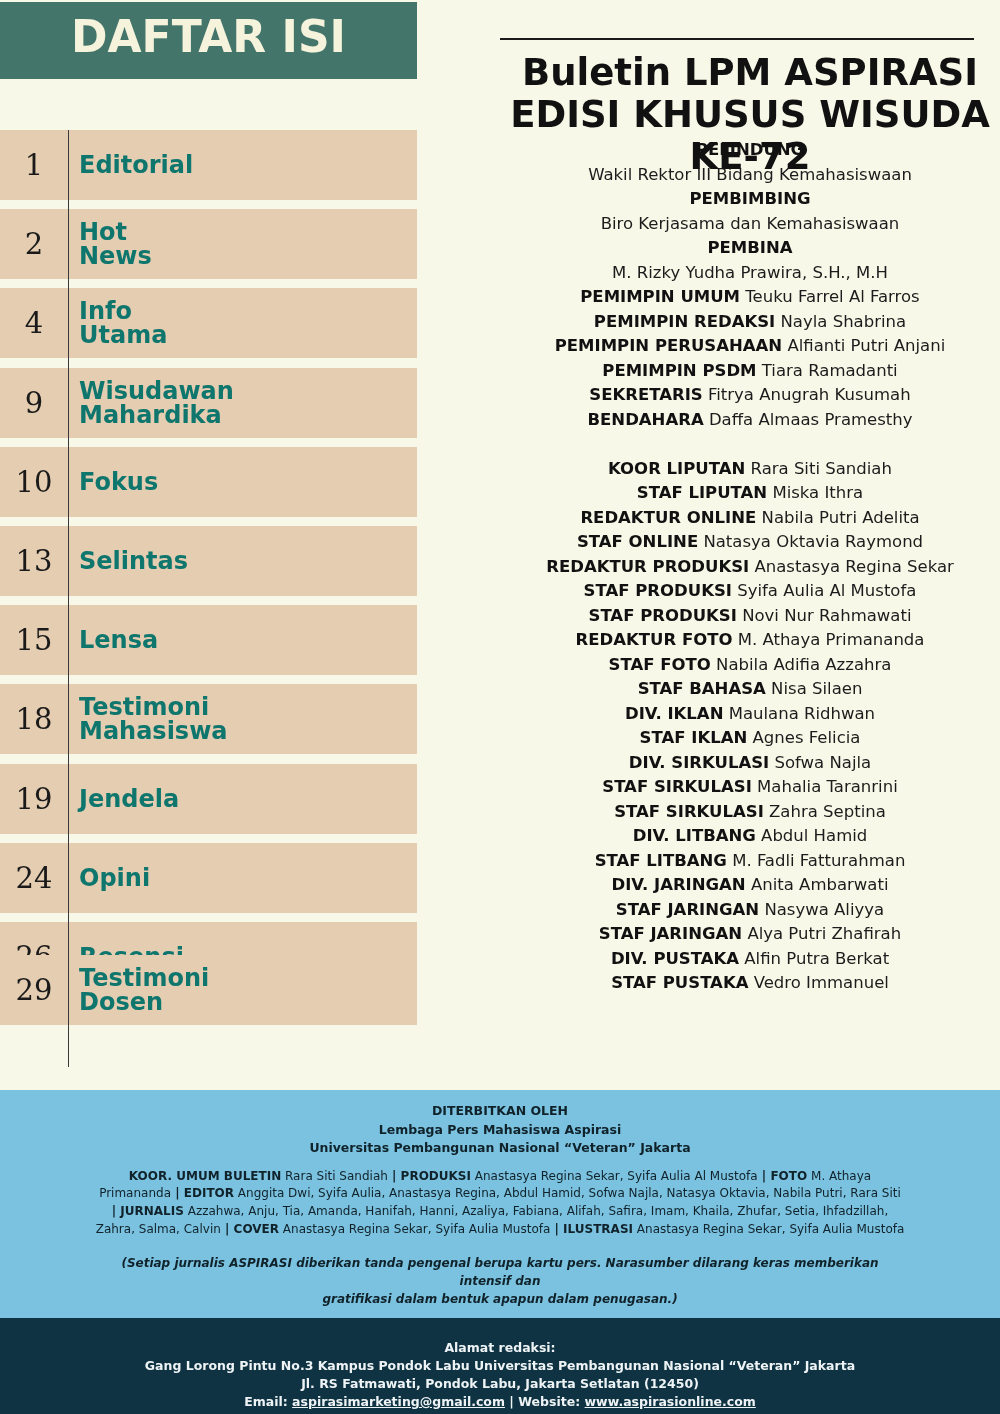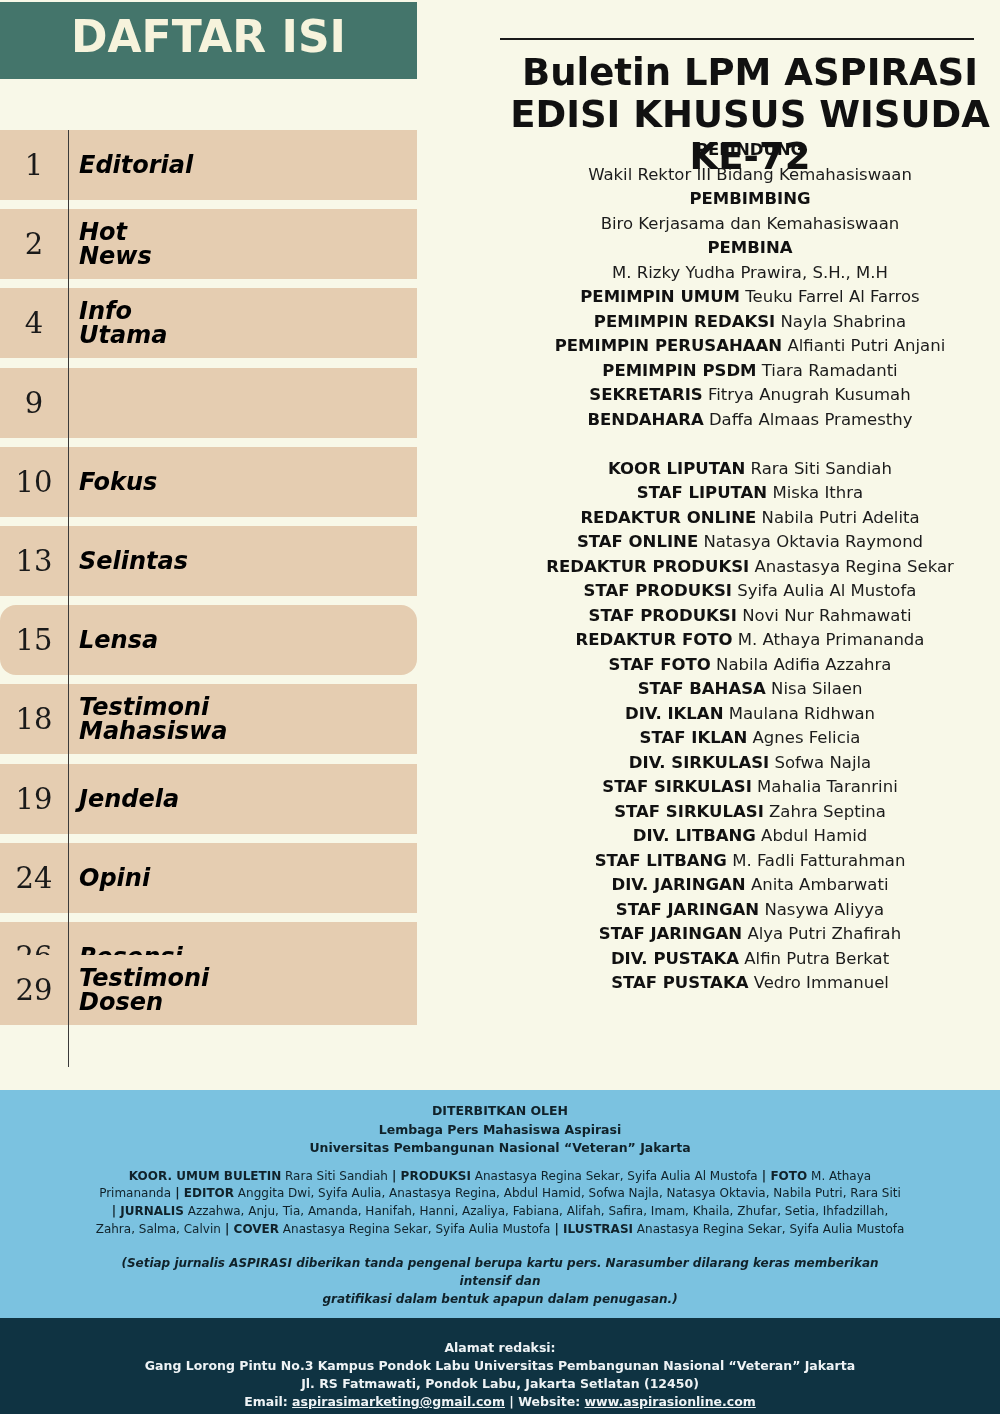--- a/index.html
+++ b/index.html
@@ -33,22 +33,22 @@
     display: flex; align-items: center;
   }
   .toc-num {
     width: 68px; text-align: center;
     font-family: "DejaVu Serif", serif;
     font-size: 29px; color: #1a1a1a;
   }
   .toc-title {
     padding-left: 11px;
     font-family: "DejaVu Sans", sans-serif;
-    font-weight: bold; font-style: italic;
-    font-size: 24px; line-height: 24px; color: #000000;
+    font-weight: bold; 
+    font-size: 24px; line-height: 24px; color: #0f766e;
     white-space: pre-line;
   }
   .toc-divider {
     position: absolute; left: 68px; top: 130px; width: 1px; height: 937px;
     background: #3a3a3a;
   }
   .masthead {
     position: absolute; left: 500px; top: 0; width: 500px;
   }
   .masthead-rule {
@@ -112,30 +112,32 @@
       <div class="toc-title">Hot
 News</div>
     </div>
     <div class="toc-row" style="top: 158px;">
       <div class="toc-num">4</div>
       <div class="toc-title">Info
 Utama</div>
     </div>
     <div class="toc-row" style="top: 238px;">
       <div class="toc-num">9</div>
+      <div class="toc-title">Wisudawan
+Mahardika</div>
     </div>
     <div class="toc-row" style="top: 317px;">
       <div class="toc-num">10</div>
       <div class="toc-title">Fokus</div>
     </div>
     <div class="toc-row" style="top: 396px;">
       <div class="toc-num">13</div>
       <div class="toc-title">Selintas</div>
     </div>
-    <div class="toc-row" style="top: 475px; border-radius: 16px;">
+    <div class="toc-row" style="top: 475px;">
       <div class="toc-num">15</div>
       <div class="toc-title">Lensa</div>
     </div>
     <div class="toc-row" style="top: 554px;">
       <div class="toc-num">18</div>
       <div class="toc-title">Testimoni
 Mahasiswa</div>
     </div>
     <div class="toc-row" style="top: 634px;">
       <div class="toc-num">19</div>

